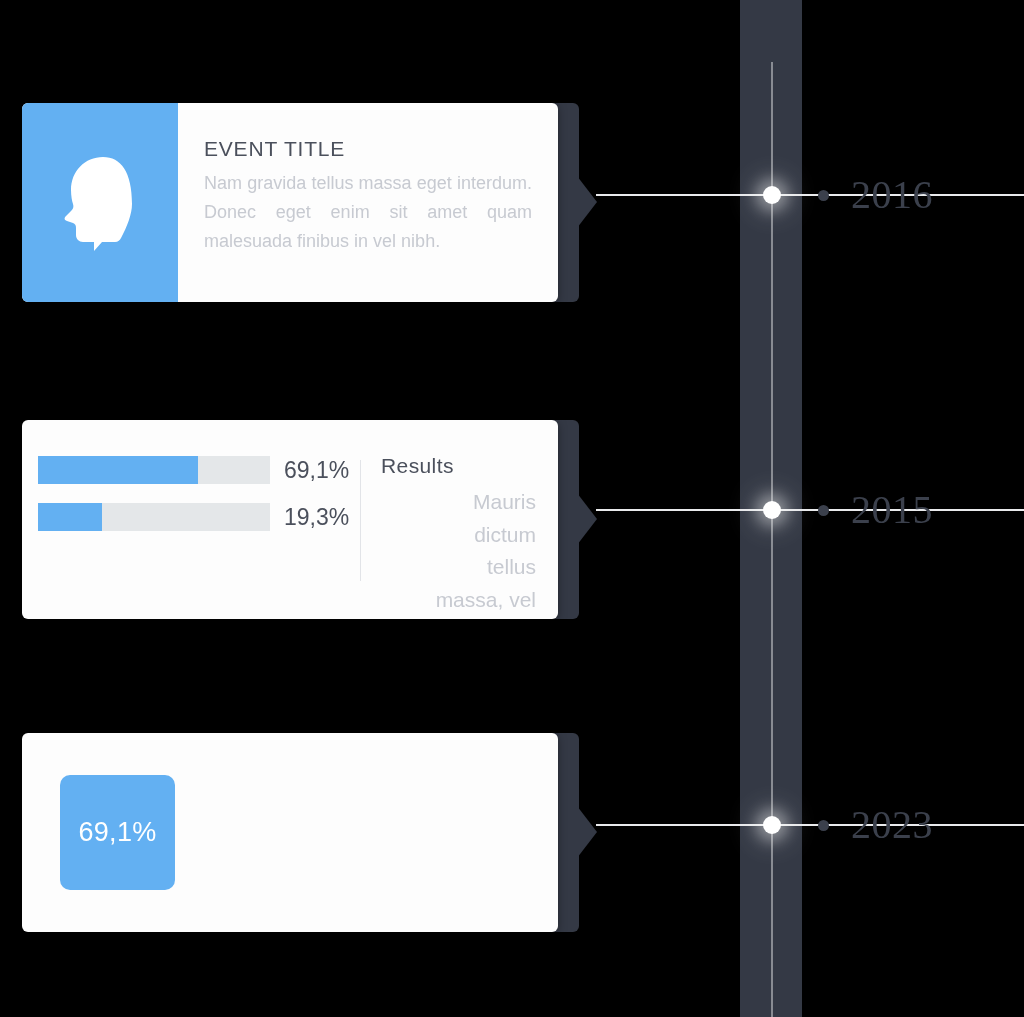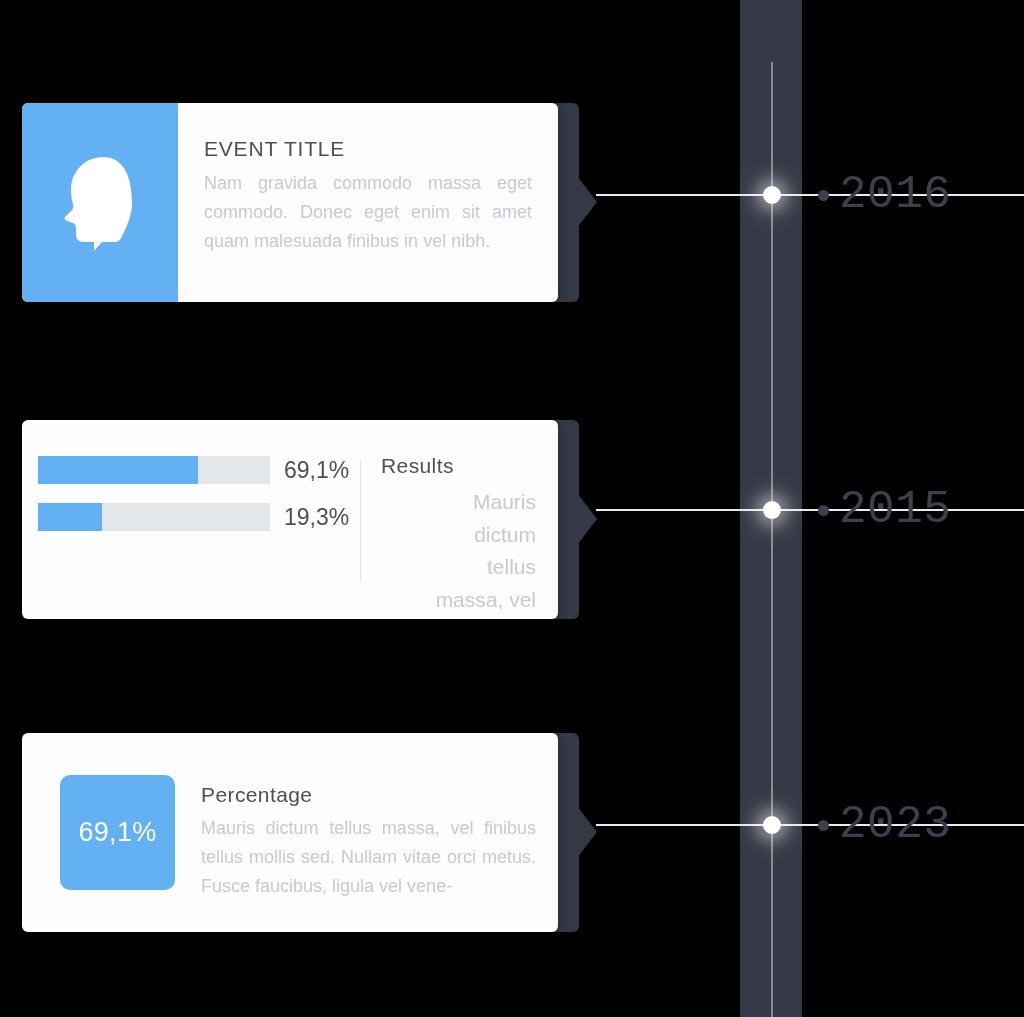--- a/index.html
+++ b/index.html
@@ -37,22 +37,23 @@
     box-shadow:0 0 14px 7px rgba(255,255,255,.35), 0 0 26px 12px rgba(255,255,255,.16);
   }
   .year-wrap{
     position:absolute; left:818px; top:-26px; height:52px;
     display:flex; align-items:center; gap:10px;
   }
   .year-bullet{
     width:11px;height:11px;border-radius:50%;background:#3b404c;flex:none;
   }
   .year-label{
-    font-size:46px; line-height:1; color:#3b404c; letter-spacing:.5px;
-    font-family:Liberation Mono, monospace;
+    font-size:40px; line-height:1; color:#3b404c; letter-spacing:.5px;
+    font-family:Liberation Serif, serif;
+    margin-left:12px;
   }
 
   
   .card{
     position:absolute; left:22px;
     width:556px;              
     height:199px;
   }
   .card-tab{
     position:absolute; left:523px; top:0; width:34px; height:199px;
@@ -139,21 +140,21 @@
     <div class="card-body">
       <div class="icon-panel">
         <span>
           <svg class="head-icon" width="78" height="96" viewBox="0 0 78 96" aria-hidden="true">
             <path fill="#ffffff" d="M42 2C24 2 10 16 10 35c0 6 1 11 2 14 1 3 0 5-2 7l-5 5c-2 2-2 4 1 5l6 2c2 1 3 2 3 5l0 7c0 4 3 7 7 7l11 0 0 9 8-9 13 0c3 0 5-2 6-4 6-11 11-24 11-34C71 17 60 2 42 2z"></path>
           </svg>
         </span>
       </div>
       <div class="card-text">
         <h2 class="card-title caps">EVENT TITLE</h2>
-        <p class="card-desc">Nam gravida commodo massa eget commodo. Donec eget enim sit amet quam malesuada finibus in vel nibh.</p>
+        <p class="card-desc">Nam gravida tellus massa eget interdum. Donec eget enim sit amet quam malesuada finibus in vel nibh.</p>
       </div>
     </div>
   </div>
 
   <div class="card bars-card" style="top:420px;">
     <div class="card-tab"></div>
     <div class="card-arrow"></div>
     <div class="card-body">
       <div class="bars-left">
 
@@ -179,24 +180,20 @@
         <p class="card-desc">Mauris dictum tellus massa, vel finibus tellus mollis sed.</p>
       </div>
     </div>
   </div>
 
   <div class="card" style="top:733px;">
     <div class="card-tab"></div>
     <div class="card-arrow"></div>
     <div class="card-body">
       <div class="pct-box">69,1%</div>
-      <div class="pct-text">
-        <h2 class="card-title">Percentage</h2>
-        <p class="card-desc">Mauris dictum tellus massa, vel finibus tellus mollis sed. Nullam vitae orci metus. Fusce faucibus, ligula vel vene-</p>
-      </div>
     </div>
   </div>
 
   <div class="milestone" style="top:195px;">
     <div class="hline"></div>
     <div class="year-wrap">
       <span class="year-bullet"></span>
       <span class="year-label">2016</span>
     </div>
     <div class="dot"></div>

